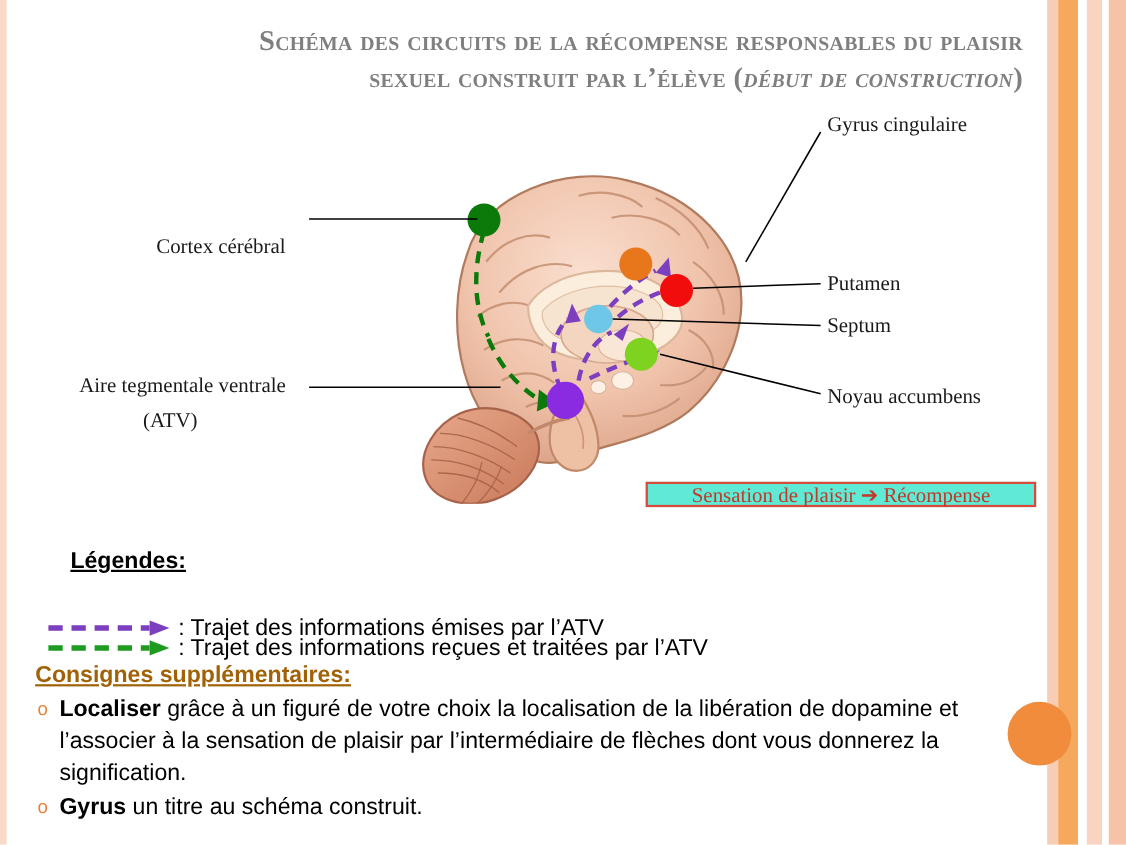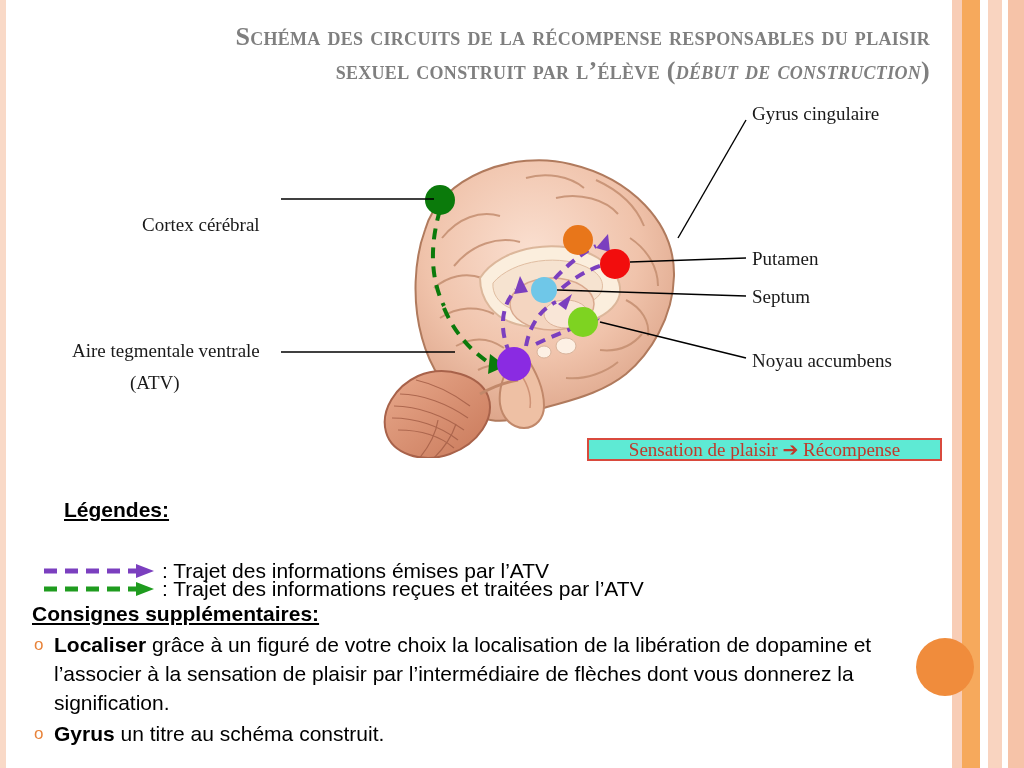--- a/index.html
+++ b/index.html
@@ -135,21 +135,21 @@
     white-space: nowrap;
   }
 
   
   .consignes-title {
     position: absolute;
     left: 32px;
     top: 602px;
     font-size: 21px;
     font-weight: bold;
-    color: #000000;
+    color: #a16207;
     text-decoration: underline;
   }
   .bullets {
     position: absolute;
     left: 32px;
     top: 630px;
     width: 890px;
   }
   .bullet {
     position: relative;

